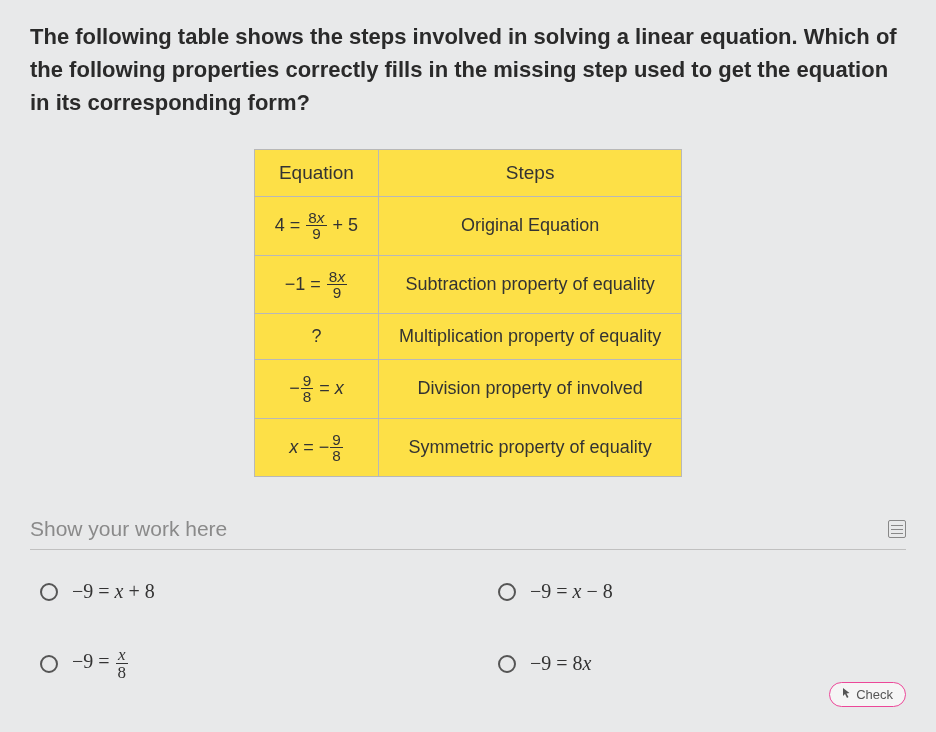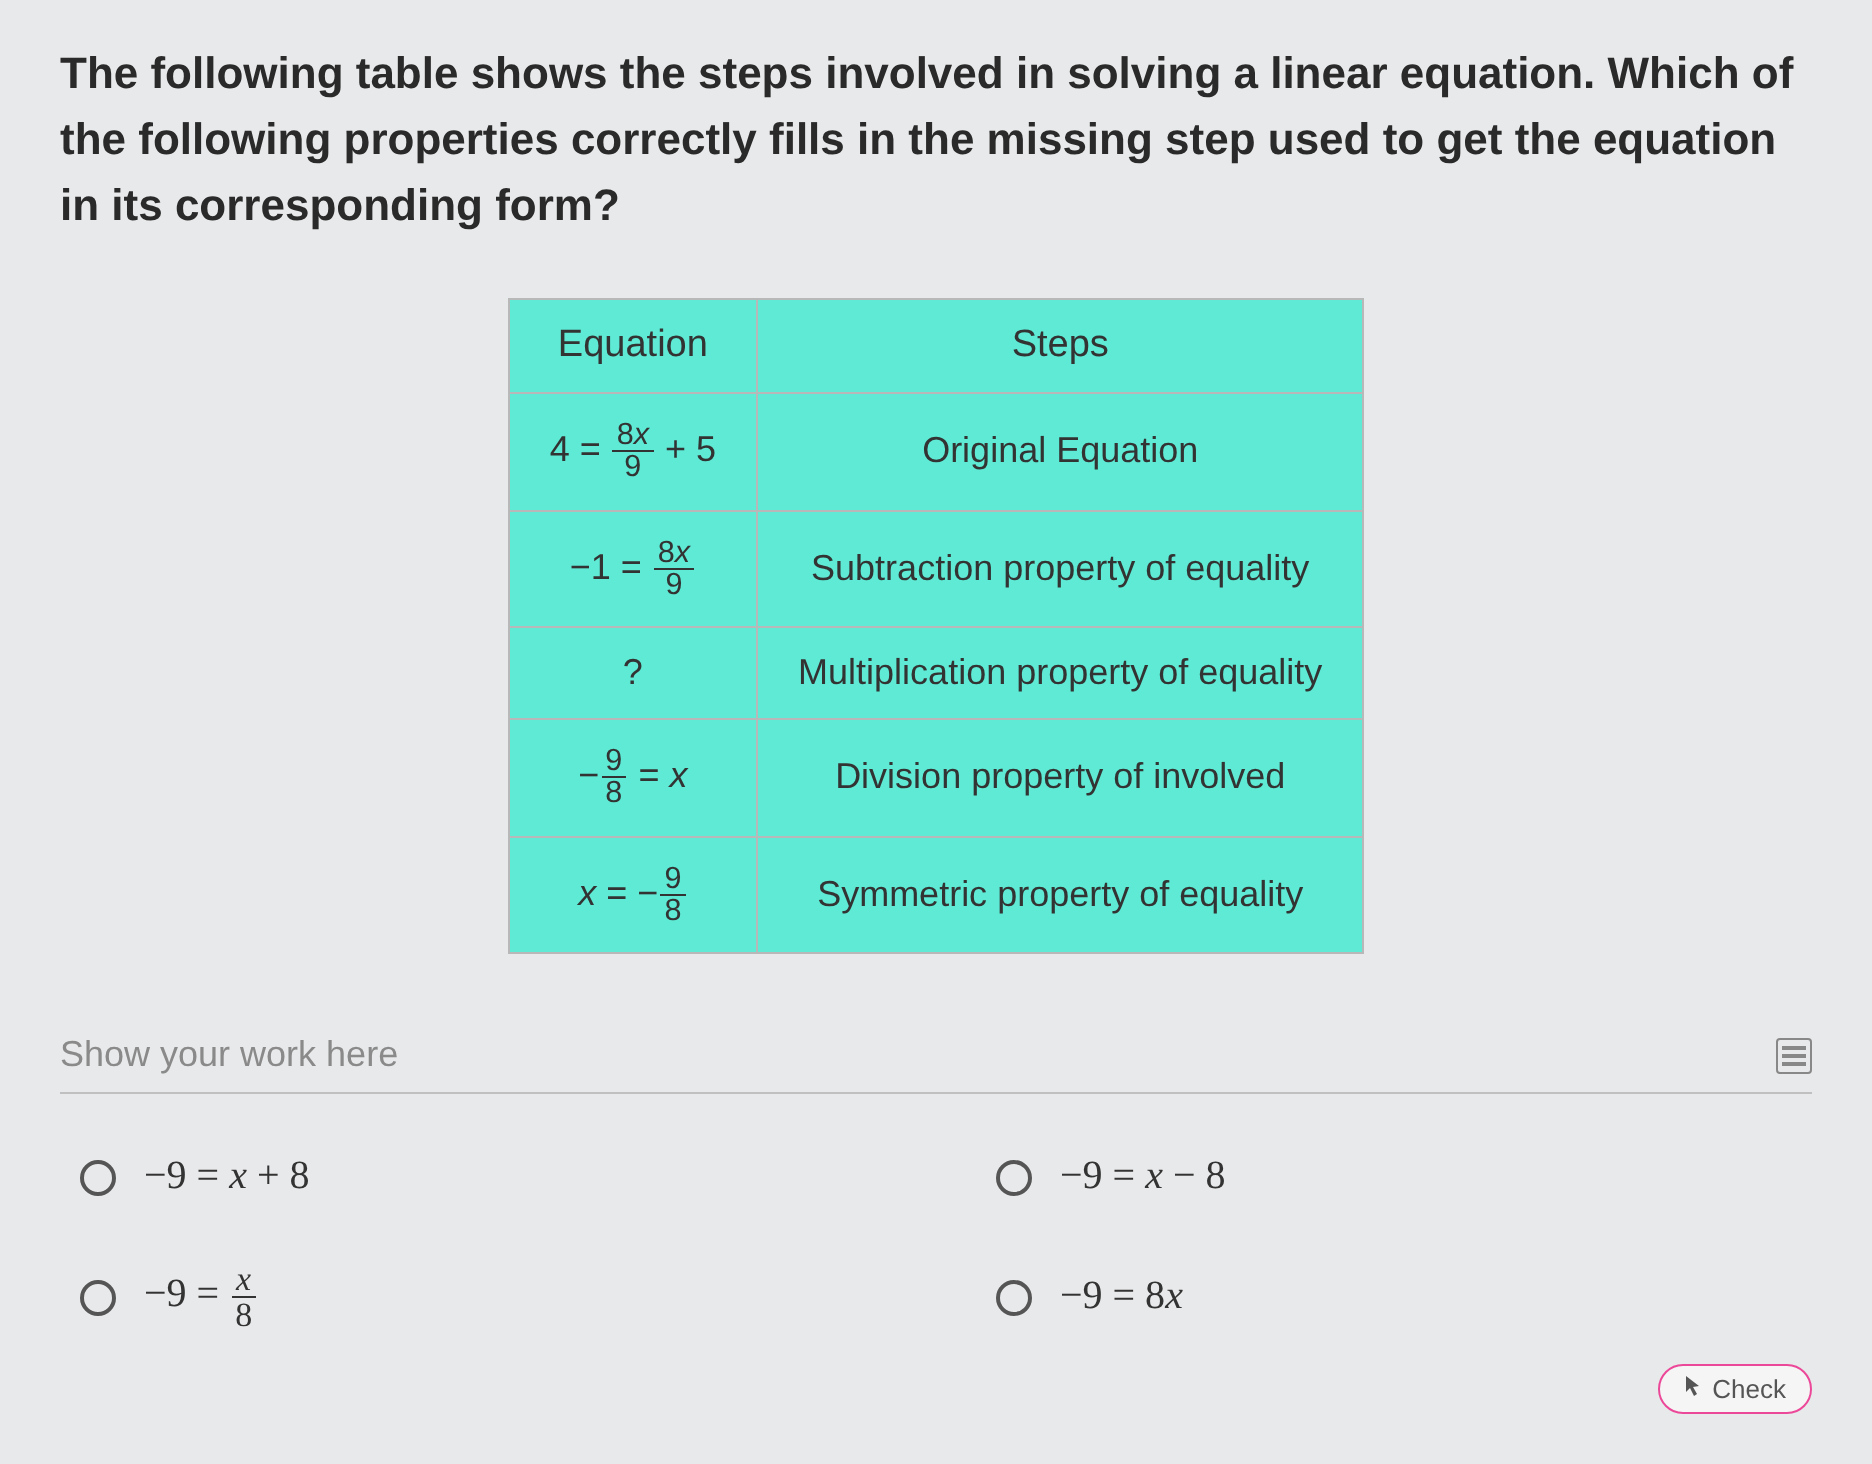--- a/index.html
+++ b/index.html
@@ -23,21 +23,21 @@
       margin-bottom: 30px;
       font-weight: bold;
     }
     .table-container {
       display: flex;
       justify-content: center;
       margin-bottom: 40px;
     }
     table {
       border-collapse: collapse;
-      background: #5eead4;
+      background: #fde047;
     }
     th, td {
       border: 1px solid #b8b8b8;
       padding: 12px 20px;
       font-size: 18px;
       text-align: center;
       color: #333;
     }
     th {
       font-weight: normal;
@@ -64,21 +64,21 @@
       display: block;
       border-bottom: 1px solid currentColor;
       padding: 0 2px;
     }
     .frac .den {
       display: block;
       padding: 0 2px;
     }
     .show-work {
       color: #8a8a8a;
-      font-size: 18px;
+      font-size: 21px;
       border-bottom: 1px solid #c0c0c0;
       padding-bottom: 8px;
       margin-bottom: 30px;
       display: flex;
       justify-content: space-between;
       align-items: center;
     }
     .work-icon {
       width: 18px;
       height: 18px;
@@ -89,21 +89,21 @@
       justify-content: space-around;
       padding: 2px;
     }
     .work-icon div {
       height: 1.5px;
       background: #888;
     }
     .options {
       display: grid;
       grid-template-columns: 1fr 1fr;
-      gap: 30px 60px;
+      gap: 42px 60px;
       padding: 0 10px;
     }
     .option {
       display: flex;
       align-items: center;
       gap: 14px;
       font-size: 20px;
       font-family: 'Cambria Math', 'Times New Roman', serif;
       cursor: pointer;
     }

